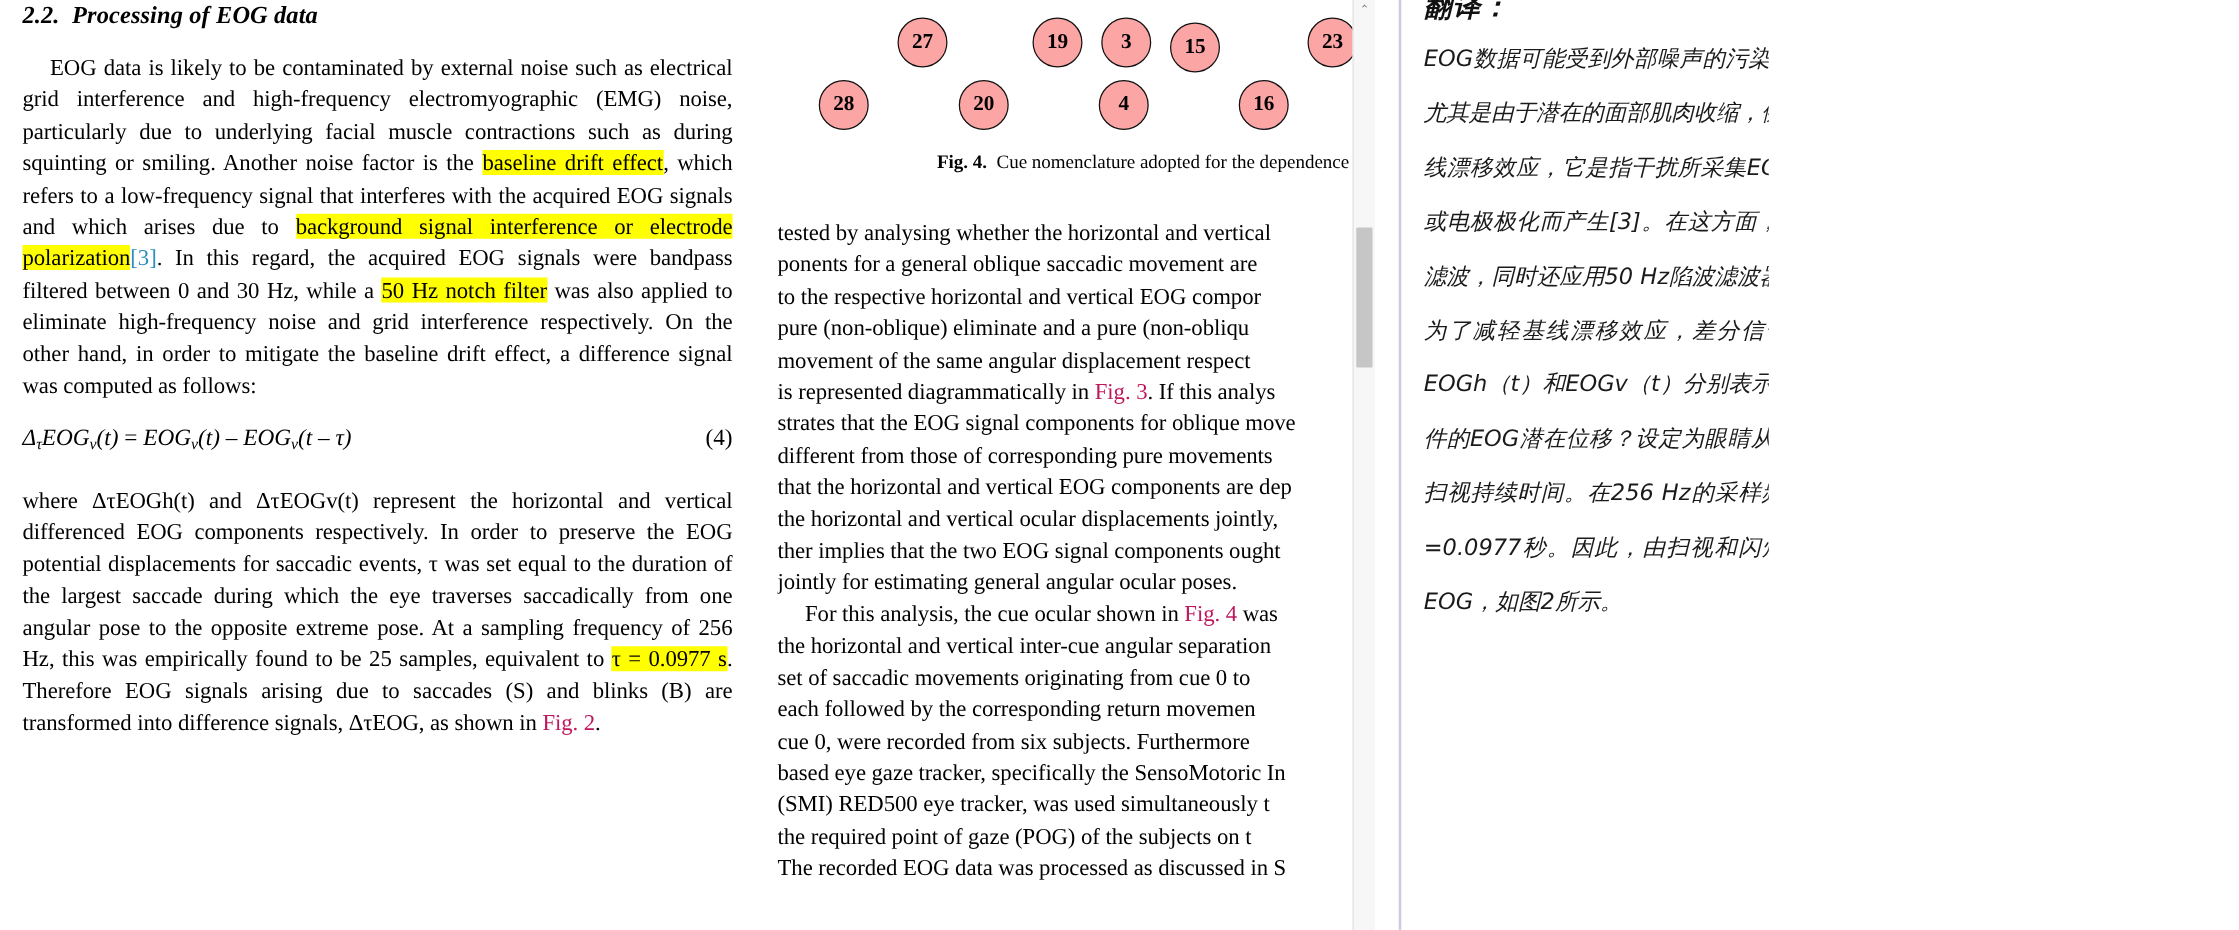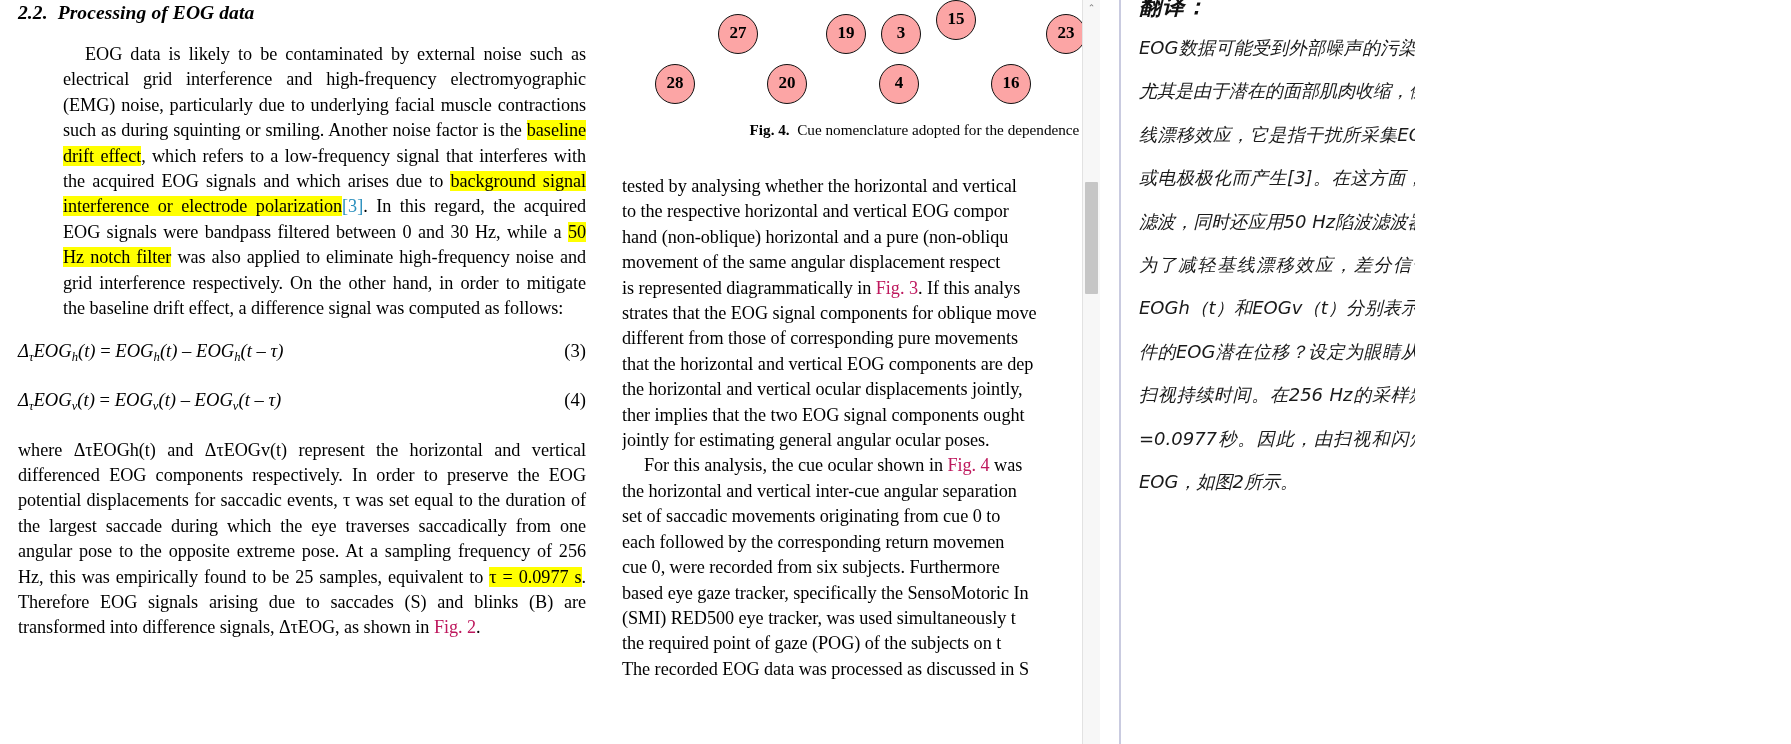--- a/index.html
+++ b/index.html
@@ -61,21 +61,21 @@
 
   p.body {
     margin: 0;
     font-size: 18.2px;
     line-height: 25.4px;
     text-align: justify;
     text-justify: inter-word;
     hyphens: none;
     letter-spacing: -0.05px;
   }
-  p.body.indent { text-indent: 22px; margin-left: 45px; }
+  p.body.indent { text-indent: 22px; }
   p.tight { margin: 0; }
 
   .hl { background: #ffff00; }
   .cite { color: #2a8fbd; }
   .reflink { color: #be185d; }
 
   
   .eqrow {
     position: relative;
     font-size: 18.6px;
@@ -206,54 +206,51 @@
   <div class="pdf-viewer">
 
     <div class="col-left">
 
       <h2 class="sec-head">
         <span class="num">2.2.</span><span>Processing of EOG data</span>
       </h2>
 
       <p class="body indent"><span>EOG data is likely to be contaminated by external noise such as electrical grid interference and high-frequency electromyographic (EMG) noise, particularly due to underlying facial muscle contractions such as during squinting or smiling. Another noise factor is the </span><span class="hl">baseline drift effect</span><span>, which refers to a low-frequency signal that interferes with the acquired EOG signals and which arises due to </span><span class="hl">background signal interference or electrode polarization</span><span class="cite">[3]</span><span>. In this regard, the acquired EOG signals were bandpass filtered between 0 and 30 Hz, while a </span><span class="hl">50 Hz notch filter</span><span> was also applied to eliminate high-frequency noise and grid interference respectively. On the other hand, in order to mitigate the baseline drift effect, a difference signal was computed as follows:</span></p>
 
-      <div class="eqrow">
-        <span class="eq">Δ<sub class="s">τ</sub>EOG<sub class="s">h</sub>(t) <span class="rm">=</span> EOG<sub class="s">h</sub>(t) <span class="rm">–</span> EOG<sub class="s">h</sub>(t <span class="rm">–</span> τ)</span>
-        <span class="eqnum">(3)</span>
-      </div>
 
       <div class="eqrow">
         <span class="eq">Δ<sub class="s">τ</sub>EOG<sub class="s">v</sub>(t) <span class="rm">=</span> EOG<sub class="s">v</sub>(t) <span class="rm">–</span> EOG<sub class="s">v</sub>(t <span class="rm">–</span> τ)</span>
         <span class="eqnum">(4)</span>
       </div>
 
       <p class="body" style="margin-top:19px"><span>where ΔτEOGh(t) and ΔτEOGv(t) represent the horizontal and vertical differenced EOG components respectively. In order to preserve the EOG potential displacements for saccadic events, τ was set equal to the duration of the largest saccade during which the eye traverses saccadically from one angular pose to the opposite extreme pose. At a sampling frequency of 256 Hz, this was empirically found to be 25 samples, equivalent to </span><span class="hl">τ = 0.0977 s</span><span>. Therefore EOG signals arising due to saccades (S) and blinks (B) are transformed into difference signals, ΔτEOG, as shown in </span><span class="reflink">Fig. 2</span><span>.</span></p>
     </div>
 
     <div class="col-mid">
 
       <div class="fig-area">
         <div class="cue" style="left:96px;  top:14px;"><span>27</span></div>
         <div class="cue" style="left:204px; top:14px;"><span>19</span></div>
         <div class="cue" style="left:259px; top:14px;"><span>3</span></div>
-        <div class="cue" style="left:314px; top:0;"><span>15</span></div>
+        <div class="cue" style="left:314px; top:18px;"><span>15</span></div>
         <div class="cue" style="left:424px; top:14px;"><span>23</span></div>
         <div class="cue" style="left:33px;  top:64px;"><span>28</span></div>
         <div class="cue" style="left:145px; top:64px;"><span>20</span></div>
         <div class="cue" style="left:257px; top:64px;"><span>4</span></div>
         <div class="cue" style="left:369px; top:64px;"><span>16</span></div>
       </div>
 
       <p class="fig-caption"><b>Fig. 4.</b>&nbsp;&nbsp;<span>Cue nomenclature adopted for the dependence tes</span></p>
 
       <div style="height:34px"></div>
 
       <p class="body tight">tested by analysing whether the horizontal and vertical </p>
+      <p class="body tight">ponents for a general oblique saccadic movement are </p>
       <p class="body tight">to the respective horizontal and vertical EOG compor</p>
-      <p class="body tight">hand (non-oblique) horizontal and a pure (non-obliqu</p>
+      <p class="body tight">pure (non-oblique) eliminate and a pure (non-obliqu</p>
       <p class="body tight">movement of the same angular displacement respect</p>
       <p class="body tight"><span>is represented diagrammatically in </span><span class="reflink">Fig. 3</span><span>. If this analys</span></p>
       <p class="body tight">strates that the EOG signal components for oblique move</p>
       <p class="body tight">different from those of corresponding pure movements</p>
       <p class="body tight">that the horizontal and vertical EOG components are dep</p>
       <p class="body tight">the horizontal and vertical ocular displacements jointly,</p>
       <p class="body tight">ther implies that the two EOG signal components ought</p>
       <p class="body tight">jointly for estimating general angular ocular poses.</p>
 
       <p class="body tight" style="text-indent:22px"><span>For this analysis, the cue ocular shown in </span><span class="reflink">Fig. 4</span><span> was </span></p>

